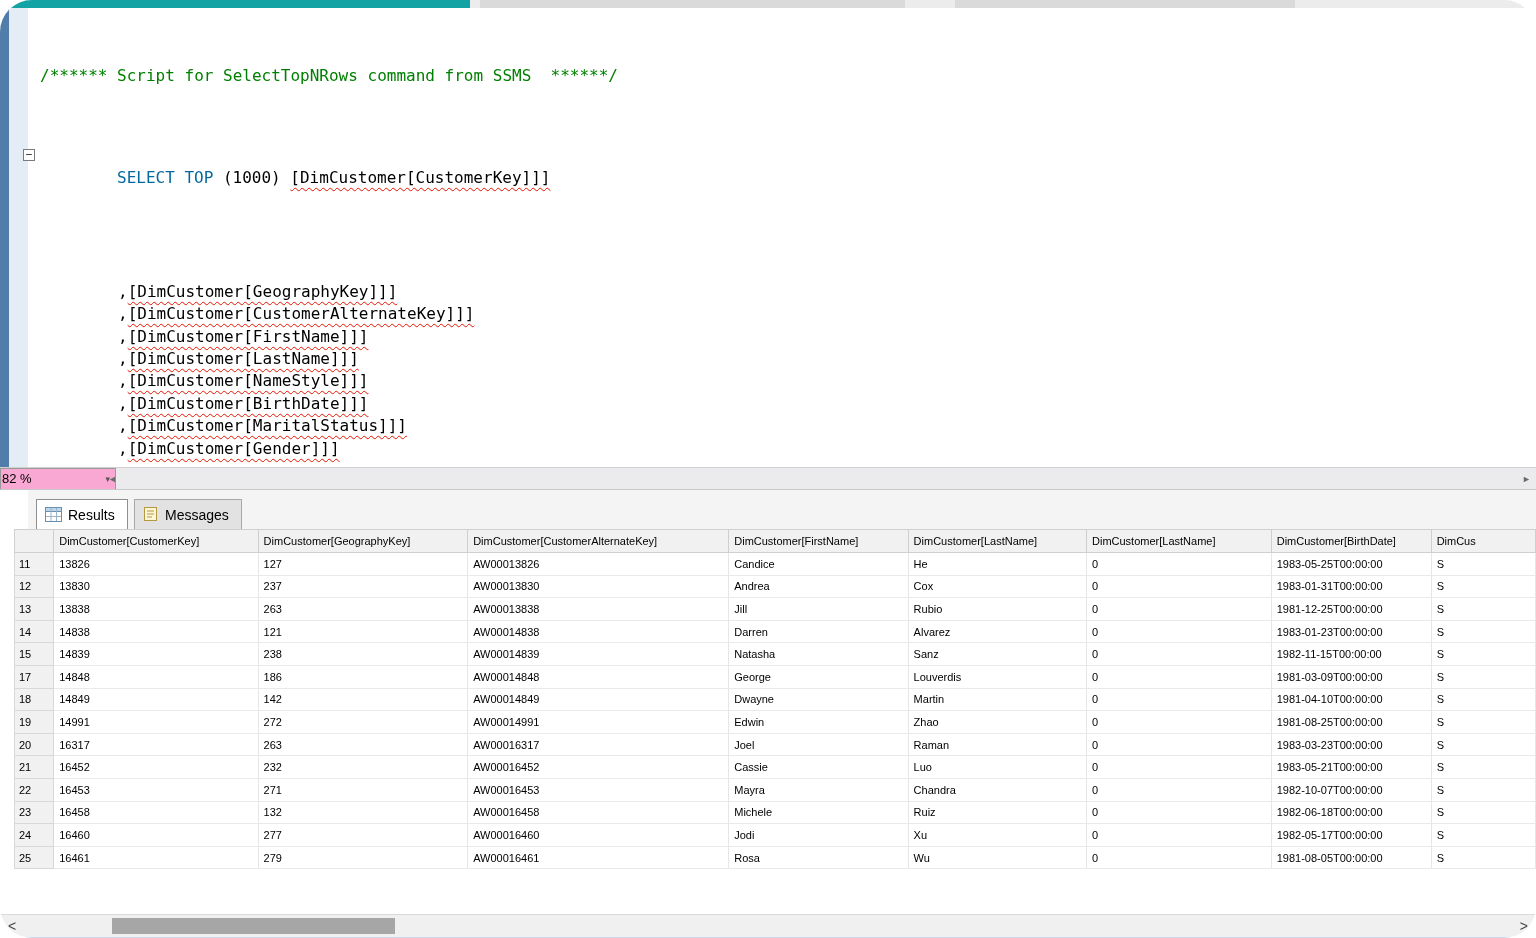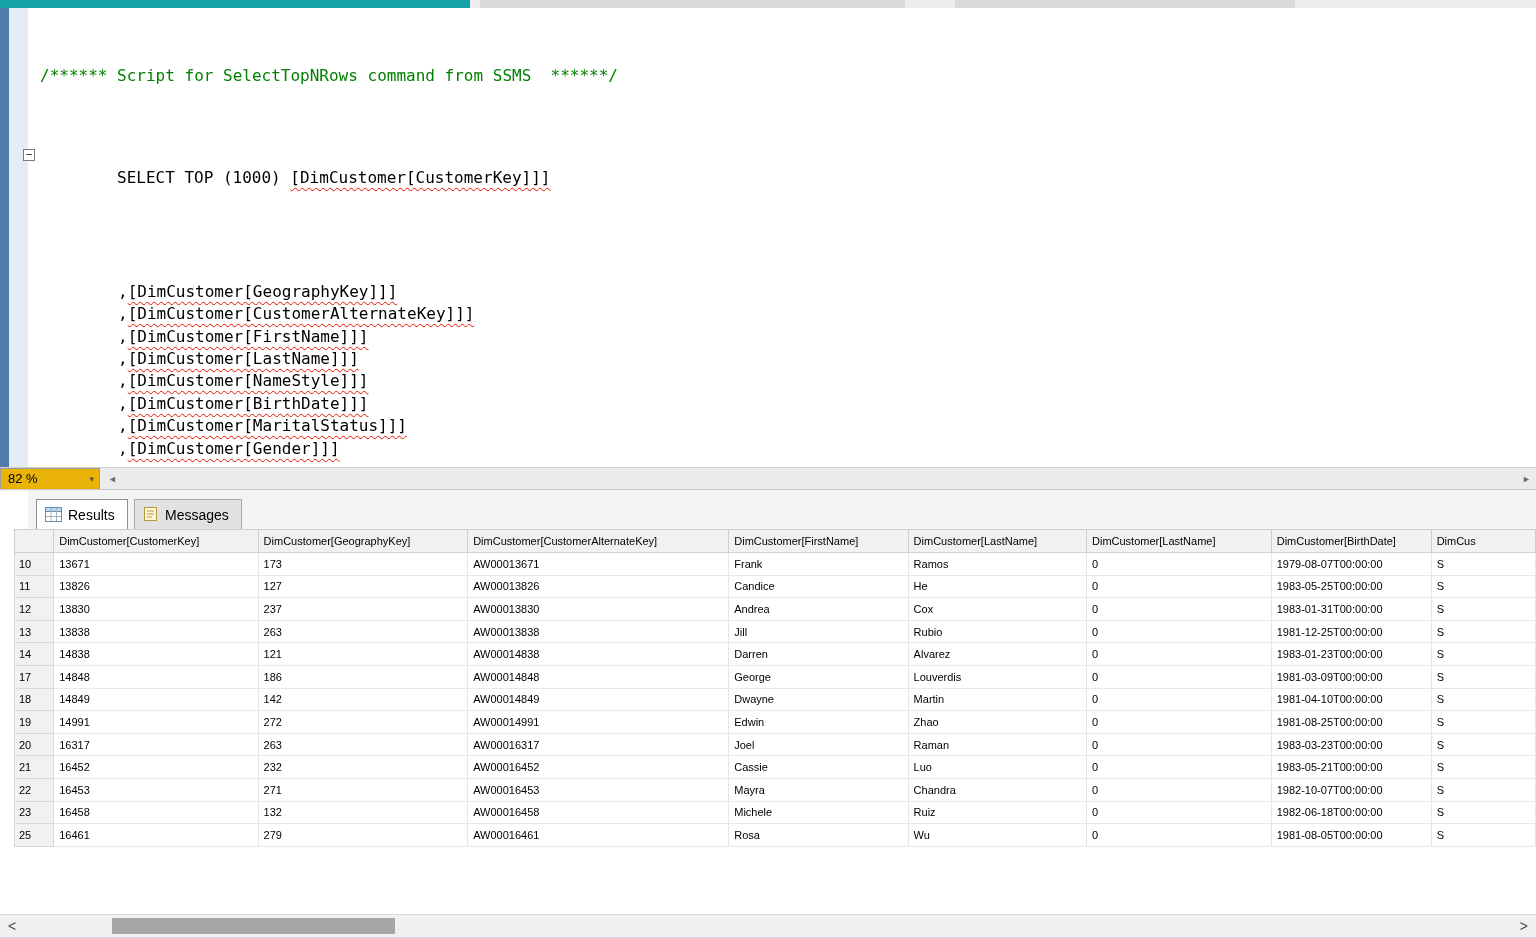--- a/index.html
+++ b/index.html
@@ -1,46 +1,46 @@
 <!DOCTYPE html>
 <html><head>
 <meta charset="utf-8">
 <style>
   html,body{margin:0;padding:0;background:#fff;}
   .screen{position:relative;width:1536px;height:938px;overflow:hidden;background:#fff;
-          font-family:"Liberation Sans",sans-serif;color:#000;}
+          font-family:"Liberation Sans",sans-serif;color:#000;border-radius:32px;}
 
   
   .top-strip{position:absolute;left:0;top:0;width:1536px;height:8px;background:#ececec;overflow:hidden;}
   .top-tab-active{position:absolute;left:0;top:0;width:470px;height:8px;background:#13a3a5;}
   .top-tab-b{position:absolute;left:480px;top:0;width:425px;height:8px;background:#dadada;}
   .top-tab-c{position:absolute;left:955px;top:0;width:340px;height:8px;background:#dadada;}
 
   
   .editor{position:absolute;left:0;top:8px;width:1536px;height:459px;background:#fff;overflow:hidden;}
   .left-band{position:absolute;left:0;top:0;width:9px;height:100%;background:#527dab;}
   .margin-strip{position:absolute;left:9px;top:0;width:19px;height:100%;background:#e4ecf5;}
   .code{position:absolute;left:0;top:0;right:0;font-family:"DejaVu Sans Mono",monospace;
         font-size:16px;white-space:pre;}
   .line{height:22.4px;line-height:22.4px;padding-left:118px;position:relative;}
   .line.head{padding-left:40px;}
   .tok{margin-right:9.6px;}
-  .kw{color:#000000;margin-top:48px;}
+  .kw{color:#0369a1;margin-top:48px;}
   .comment{color:#008000;}
   .sq{text-decoration-line:underline;text-decoration-style:wavy;text-decoration-color:#e51400;
       text-decoration-thickness:1px;text-underline-offset:4px;text-decoration-skip-ink:none;}
   .collapse-box{position:absolute;left:23px;top:5px;width:12px;height:12px;background:#fff;
       border:1px solid #7a7a7a;font-size:11px;line-height:10px;text-align:center;
       font-family:"DejaVu Sans Mono",monospace;padding:0;box-sizing:border-box;color:#333;}
 
   
   .editor-bar{position:absolute;left:0;top:467px;width:1536px;height:22px;background:#ebebee;
       border-top:1px solid #d0d0d0;box-sizing:border-box;}
-  .zoom-box{position:absolute;left:0;top:0;width:100px;height:22px;background:#eab308;
-      border:1px solid #9a9a9a;box-sizing:border-box;font-size:13px;line-height:20px;padding-left:7px;}
+  .zoom-box{position:absolute;left:0;top:0;width:116px;height:22px;background:#f9a8d4;
+      border:1px solid #9a9a9a;box-sizing:border-box;font-size:13px;line-height:20px;padding-left:1px;}
   .zoom-arrow{position:absolute;right:5px;top:0;font-size:9px;color:#555;line-height:20px;}
   .scroll-tri{position:absolute;top:0;font-size:9px;color:#6a6a6a;line-height:22px;}
   .scroll-tri.left{left:108px;}
   .scroll-tri.right{right:5px;}
 
   
   .results{position:absolute;left:0;top:489px;width:1536px;height:449px;background:#fff;
       border-top:1px solid #c8c8c8;box-sizing:border-box;overflow:hidden;}
   .tabstrip{position:absolute;left:0;top:0;width:100%;height:39px;background:#f4f4f4;margin-left:28px;}
   .rtab{position:absolute;bottom:0;height:30px;display:flex;align-items:center;gap:6px;
@@ -153,31 +153,20 @@
             <th>DimCustomer[CustomerAlternateKey]</th>
             <th>DimCustomer[FirstName]</th>
             <th>DimCustomer[LastName]</th>
             <th>DimCustomer[LastName]</th>
             <th>DimCustomer[BirthDate]</th>
             <th>DimCus</th>
           </tr>
         </thead>
         <tbody>
 
-        <tr>
-            <th>10</th>
-            <td>13671</td>
-            <td>173</td>
-            <td>AW00013671</td>
-            <td>Frank</td>
-            <td>Ramos</td>
-            <td>0</td>
-            <td>1979-08-07T00:00:00</td>
-            <td>S</td>
-          </tr>
             <tr>
             <th>11</th>
             <td>13826</td>
             <td>127</td>
             <td>AW00013826</td>
             <td>Candice</td>
             <td>He</td>
             <td>0</td>
             <td>1983-05-25T00:00:00</td>
             <td>S</td>
@@ -209,20 +198,31 @@
             <td>14838</td>
             <td>121</td>
             <td>AW00014838</td>
             <td>Darren</td>
             <td>Alvarez</td>
             <td>0</td>
             <td>1983-01-23T00:00:00</td>
             <td>S</td>
           </tr>
             <tr>
+            <th>15</th>
+            <td>14839</td>
+            <td>238</td>
+            <td>AW00014839</td>
+            <td>Natasha</td>
+            <td>Sanz</td>
+            <td>0</td>
+            <td>1982-11-15T00:00:00</td>
+            <td>S</td>
+          </tr>
+            <tr>
             <th>17</th>
             <td>14848</td>
             <td>186</td>
             <td>AW00014848</td>
             <td>George</td>
             <td>Louverdis</td>
             <td>0</td>
             <td>1981-03-09T00:00:00</td>
             <td>S</td>
           </tr>
@@ -286,20 +286,31 @@
             <td>16458</td>
             <td>132</td>
             <td>AW00016458</td>
             <td>Michele</td>
             <td>Ruiz</td>
             <td>0</td>
             <td>1982-06-18T00:00:00</td>
             <td>S</td>
           </tr>
             <tr>
+            <th>24</th>
+            <td>16460</td>
+            <td>277</td>
+            <td>AW00016460</td>
+            <td>Jodi</td>
+            <td>Xu</td>
+            <td>0</td>
+            <td>1982-05-17T00:00:00</td>
+            <td>S</td>
+          </tr>
+            <tr>
             <th>25</th>
             <td>16461</td>
             <td>279</td>
             <td>AW00016461</td>
             <td>Rosa</td>
             <td>Wu</td>
             <td>0</td>
             <td>1981-08-05T00:00:00</td>
             <td>S</td>
           </tr>

